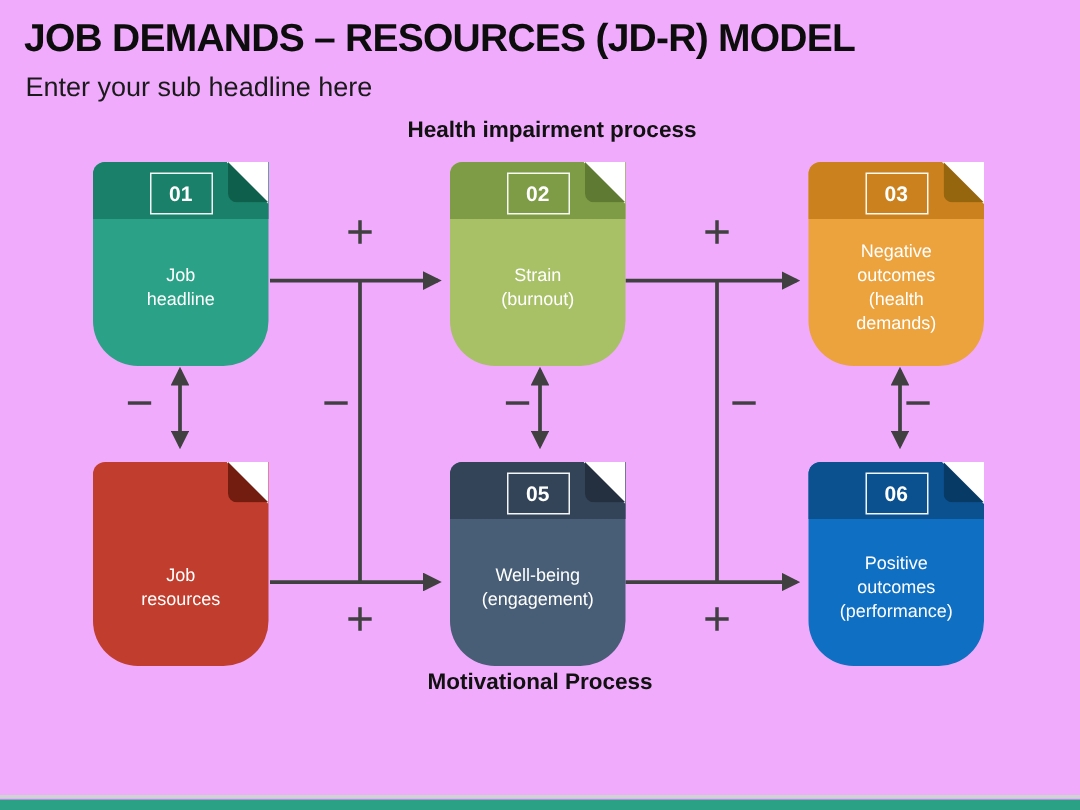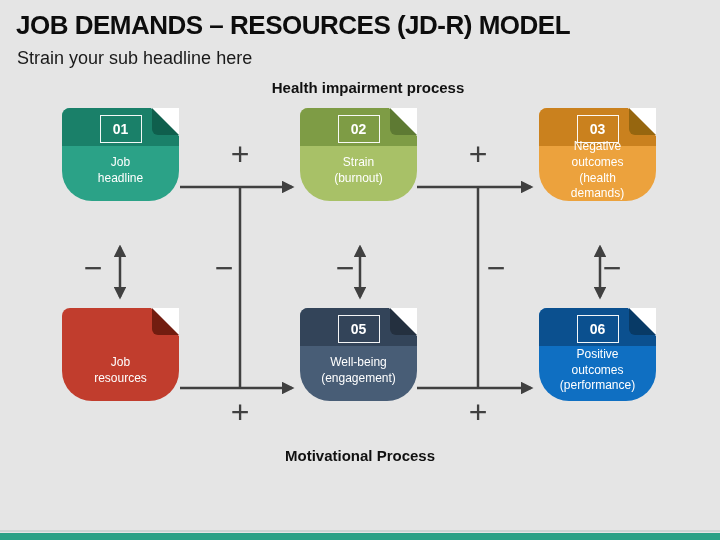--- a/index.html
+++ b/index.html
@@ -7,21 +7,21 @@
     --accent:#2AA185;
   }
   html,body{margin:0;padding:0;}
   body{
     font-family:"Liberation Sans", sans-serif;
     background:#ffffff;
   }
   .slide{
     position:relative;
     width:720px;height:540px;
-    background:#e5e5e5;
+    background:#f0abfc;
     overflow:hidden;
   }
   .title{
     position:absolute;left:16px;top:10px;
     font-size:26px;font-weight:bold;color:#0d0d0d;
     letter-spacing:-0.5px;white-space:nowrap;
   }
   .subtitle{
     position:absolute;left:17px;top:48px;
     font-size:18px;color:#1a1a1a;
@@ -37,21 +37,21 @@
   .arrow-line{stroke:var(--arrow);stroke-width:2.5px;fill:none;}
   .arrow-head{fill:var(--arrow);}
 
   .sign{
     position:absolute;transform:translate(-50%,-50%);
     font-size:32px;color:var(--arrow);font-weight:400;
     line-height:1;user-select:none;
   }
 
   .card{
-    position:absolute;width:117px;height:93px;
+    position:absolute;width:117px;height:136px;
     border-radius:8px 0 30px 30px;
     background:var(--body);
   }
   .card-header{
     position:absolute;left:0;top:0;right:0;height:38px;
     background:var(--header);
     border-radius:8px 0 0 0;
     display:flex;align-items:center;justify-content:center;
   }
   .plate{
@@ -86,21 +86,21 @@
 
   .footer-line{position:absolute;left:0;right:0;top:530px;height:2px;background:#cdd4d2;}
   .footer-bar{position:absolute;left:0;right:0;bottom:0;height:7px;background:var(--accent);}
 </style>
 </head>
 <body>
 
 <div class="slide">
 
   <div class="title">JOB DEMANDS – RESOURCES (JD-R) MODEL</div>
-  <div class="subtitle">Strain your sub headline here</div>
+  <div class="subtitle">Enter your sub headline here</div>
 
   <div class="process-label bottom">Motivational Process</div>
   <div class="process-label top">Health impairment process</div>
 
   <svg class="connectors" width="720" height="540" viewBox="0 0 720 540">
     <defs>
       <marker id="ah" viewBox="0 0 10 10" refX="8" refY="5" markerWidth="5" markerHeight="5" orient="auto-start-reverse">
         <path class="arrow-head" d="M0,0 L10,5 L0,10 z"></path>
       </marker>
     </defs>

